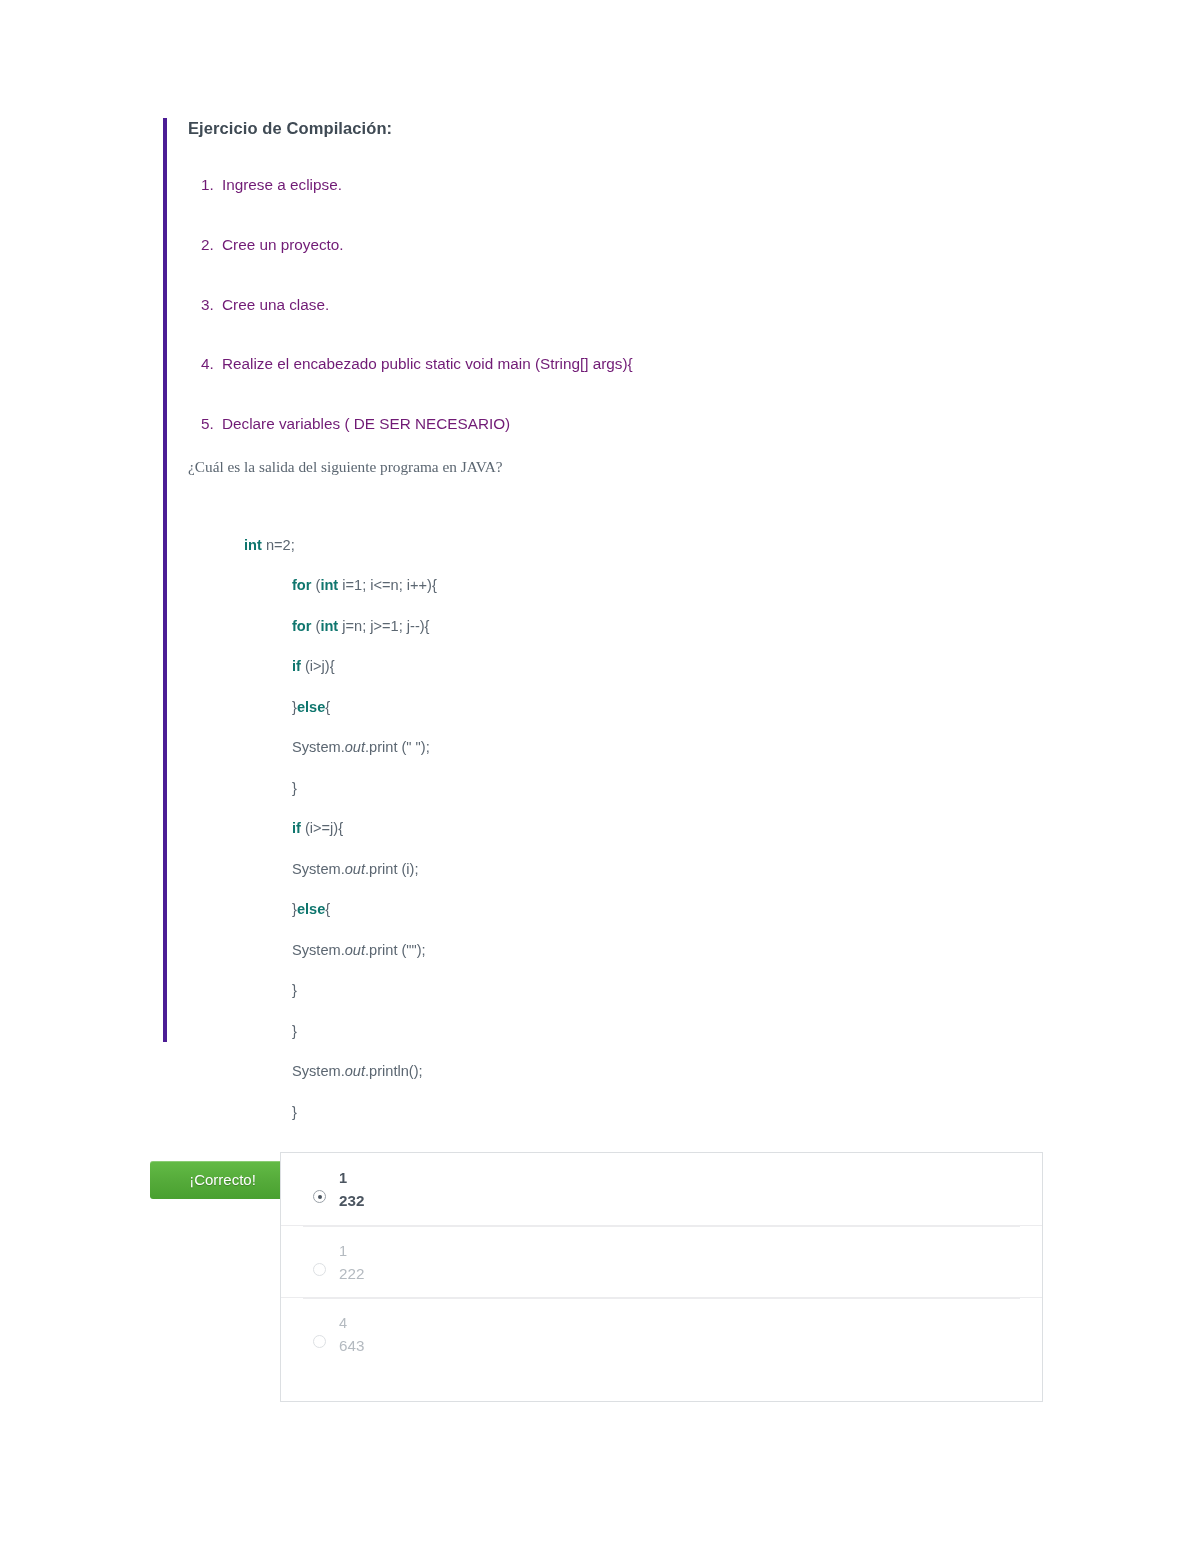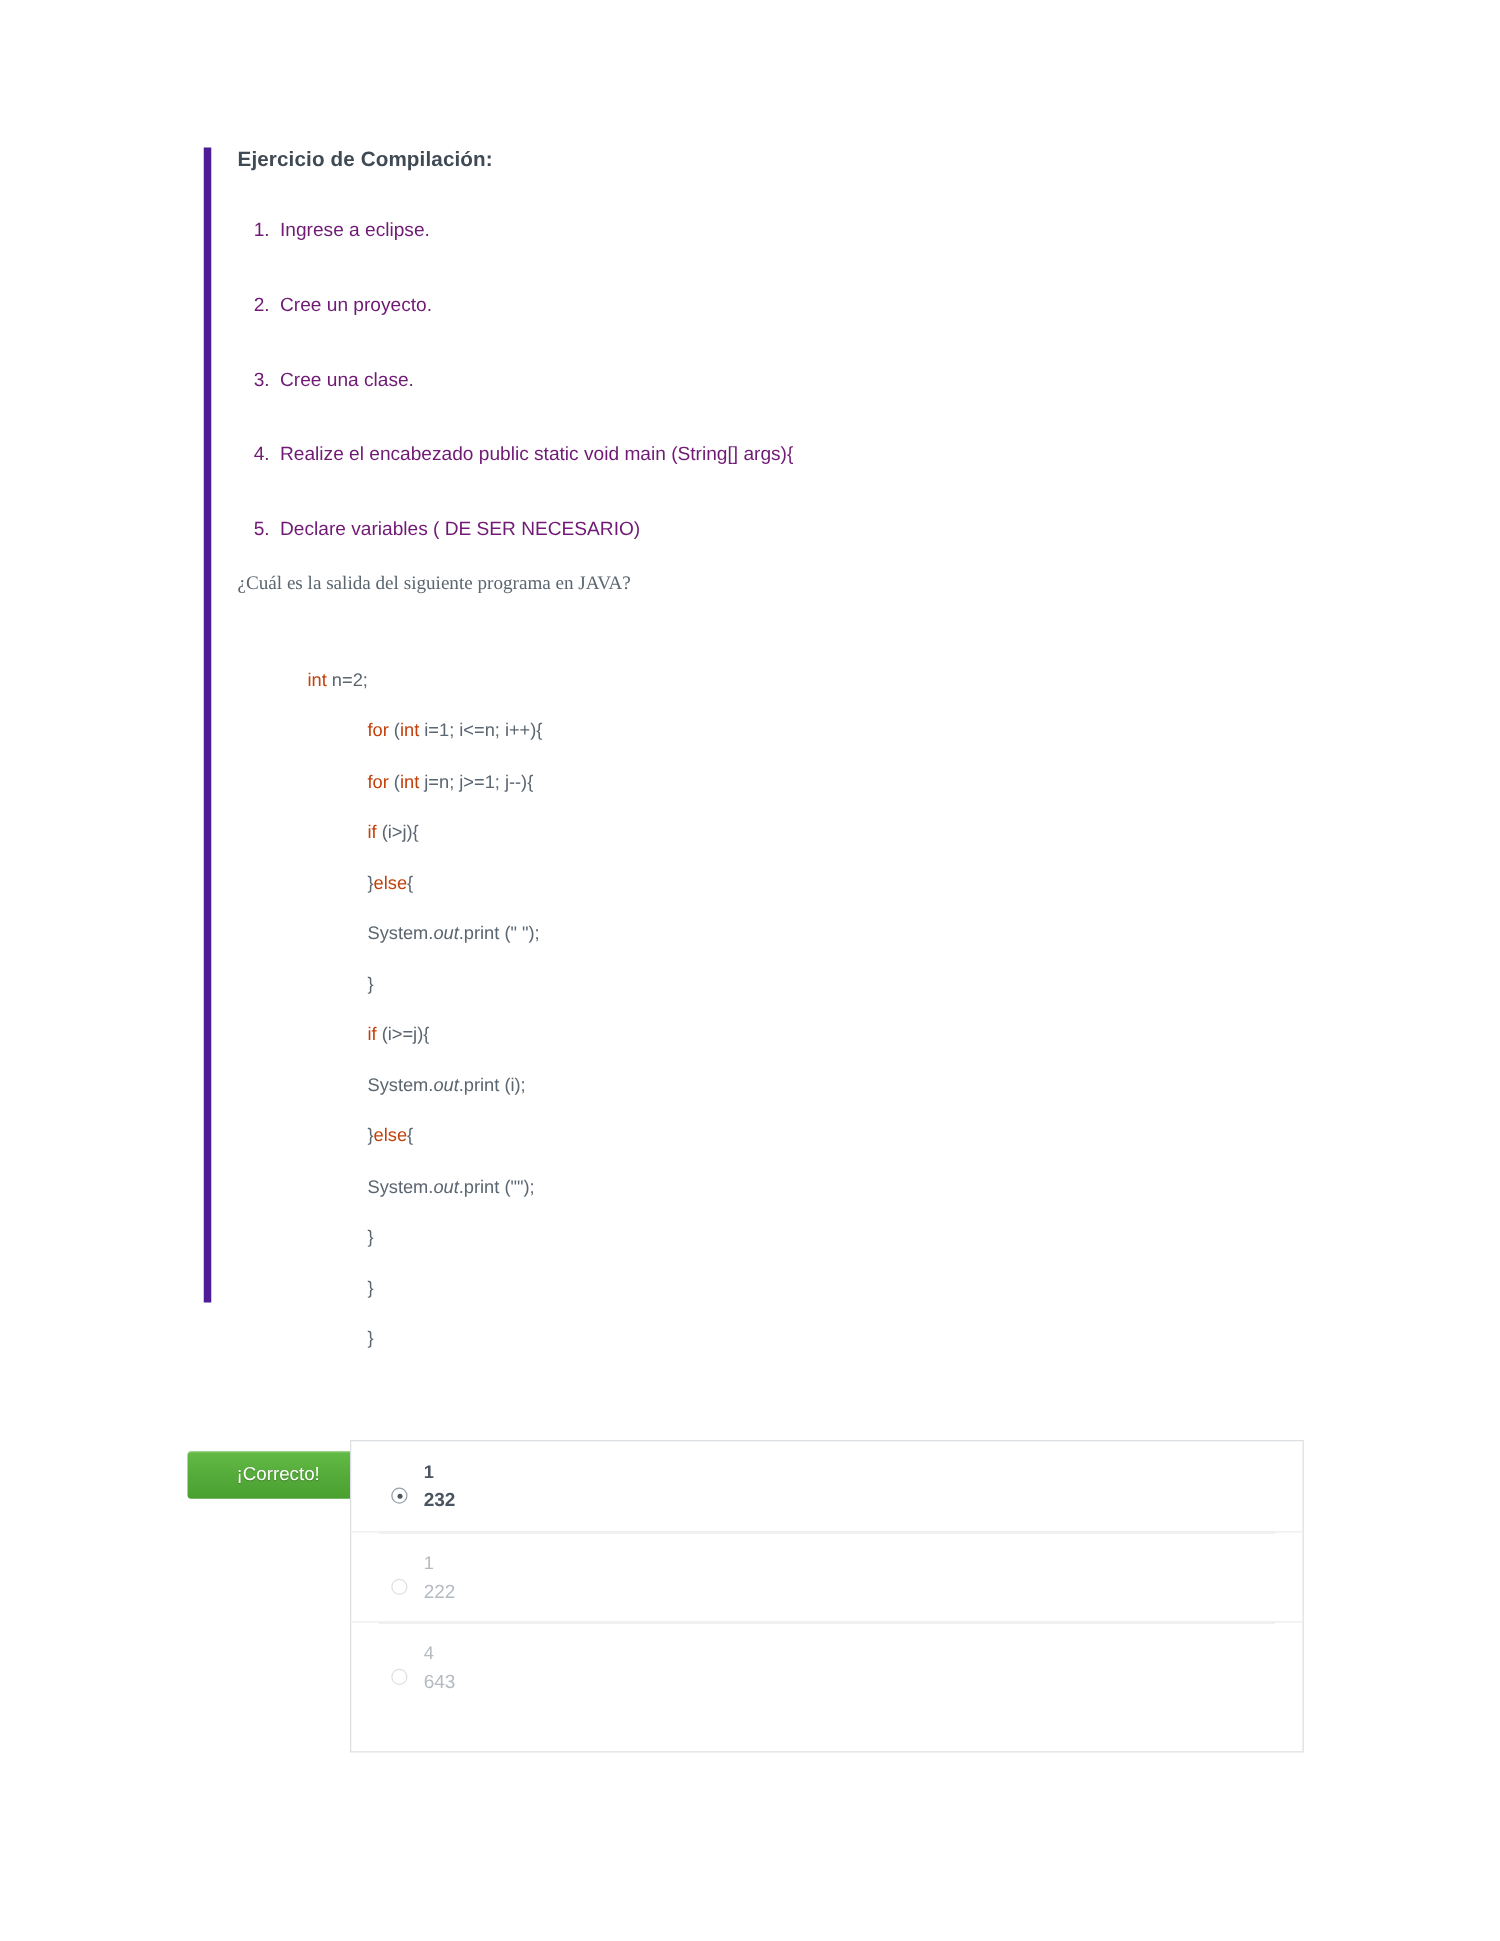--- a/index.html
+++ b/index.html
@@ -17,21 +17,21 @@
     overflow: hidden;
     background: #ffffff;
   }
 
   
   .question-block {
     position: absolute;
     left: 163px;
     top: 118px;
     width: 900px;
-    border-left: 6px solid #4c1d95;
+    border-left: 4px solid #4c1d95;
     padding-left: 21px;
     height: 924px;
   }
 
   .q-heading {
     font-size: 16.5px;
     font-weight: bold;
     color: #3f4a54;
     letter-spacing: 0.1px;
     margin: 0 0 10px 0;
@@ -66,21 +66,21 @@
     color: #5b6671;
     font-size: 14.6px;
   }
   .code-line {
     line-height: 40.5px;
     white-space: pre;
     color: #5b6671;
   }
   .code-line.lvl0 { padding-left: 56px; }
   .code-line.lvl1 { padding-left: 104px; }
-  .code-line b { font-weight: normal; color: #c2410c; }
+  .code-line b { font-weight: bold; color: #0f766e; }
   .code-line i { font-style: italic; }
 
   
   .answer-wrap {
     position: absolute;
     left: 150px;
     top: 1148px;
     width: 900px;
   }
 
@@ -210,20 +210,21 @@
         <div class="code-line lvl1"><b>if</b><span> (i&gt;j){</span></div>
         <div class="code-line lvl1"><span>}</span><b>else</b><span>{</span></div>
         <div class="code-line lvl1"><span>System.</span><i>out</i><span>.print (" ");</span></div>
         <div class="code-line lvl1"><span>}</span></div>
         <div class="code-line lvl1"><b>if</b><span> (i&gt;=j){</span></div>
         <div class="code-line lvl1"><span>System.</span><i>out</i><span>.print (i);</span></div>
         <div class="code-line lvl1"><span>}</span><b>else</b><span>{</span></div>
         <div class="code-line lvl1"><span>System.</span><i>out</i><span>.print ("");</span></div>
         <div class="code-line lvl1"><span>}</span></div>
         <div class="code-line lvl1"><span>}</span></div>
+        <div class="code-line lvl1"><span>System.</span><i>out</i><span>.println();</span></div>
         <div class="code-line lvl1"><span>}</span></div>
       </div>
   </div>
 
   <div class="answer-wrap">
     <div class="divider-stub"></div>
     <div class="correct-badge">¡Correcto!</div>
     <div class="answers-box">
         <div class="answer-row selected">
           <div class="inner">

